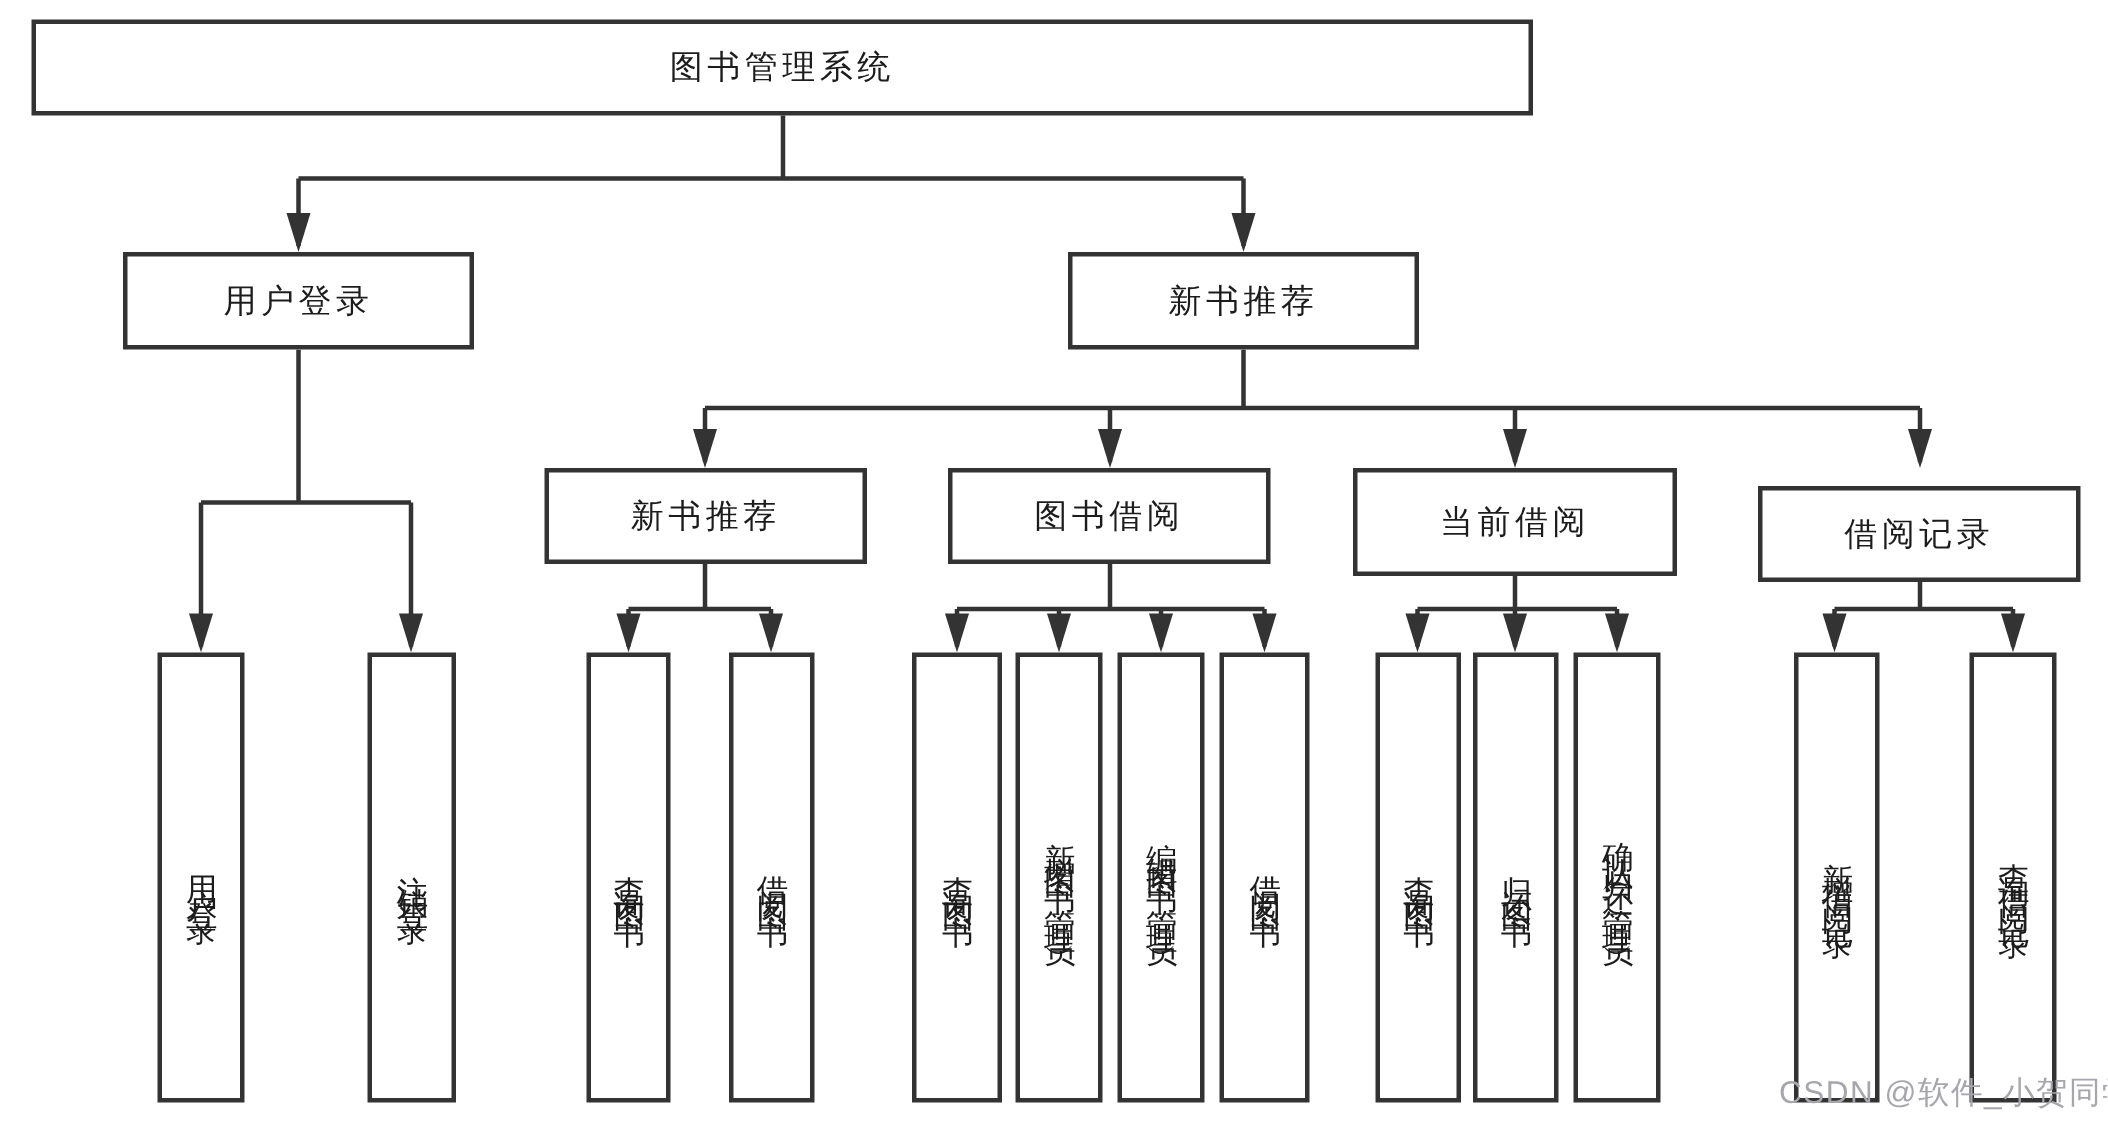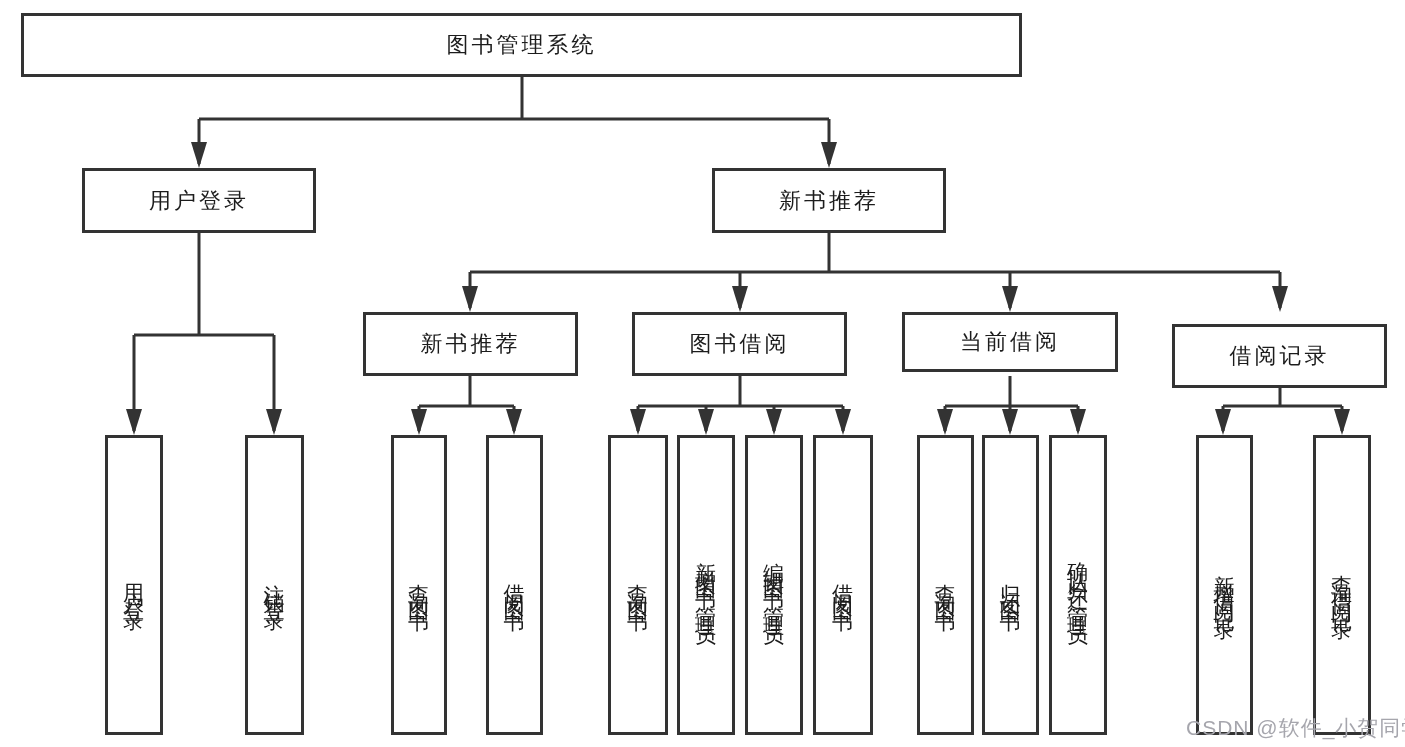--- a/index.html
+++ b/index.html
@@ -103,21 +103,21 @@
     <polygon points="1334,409 1350,409 1342,435"></polygon>
   </svg>
 
   <div class="node hnode" style="left:21px; top:13px; width:1001px; height:64px;">图书管理系统</div>
 
   <div class="node hnode" style="left:82px; top:168px; width:234px; height:65px;">用户登录</div>
   <div class="node hnode" style="left:712px; top:168px; width:234px; height:65px;">新书推荐</div>
 
   <div class="node hnode" style="left:363px; top:312px; width:215px; height:64px;">新书推荐</div>
   <div class="node hnode" style="left:632px; top:312px; width:215px; height:64px;">图书借阅</div>
-  <div class="node hnode" style="left:902px; top:312px; width:216px; height:60px;">当前借阅</div>
+  <div class="node hnode" style="left:902px; top:312px; width:216px; height:72px;">当前借阅</div>
   <div class="node hnode" style="left:1172px; top:324px; width:215px; height:64px;">借阅记录</div>
 
   <div class="node leaf" style="left:105px; width:58px;">
     <span class="vtext">用户登录</span>
   </div>
   <div class="node leaf" style="left:245px; width:59px;">
     <span class="vtext">注销登录</span>
   </div>
 
   <div class="node leaf" style="left:391px; width:56px;">

